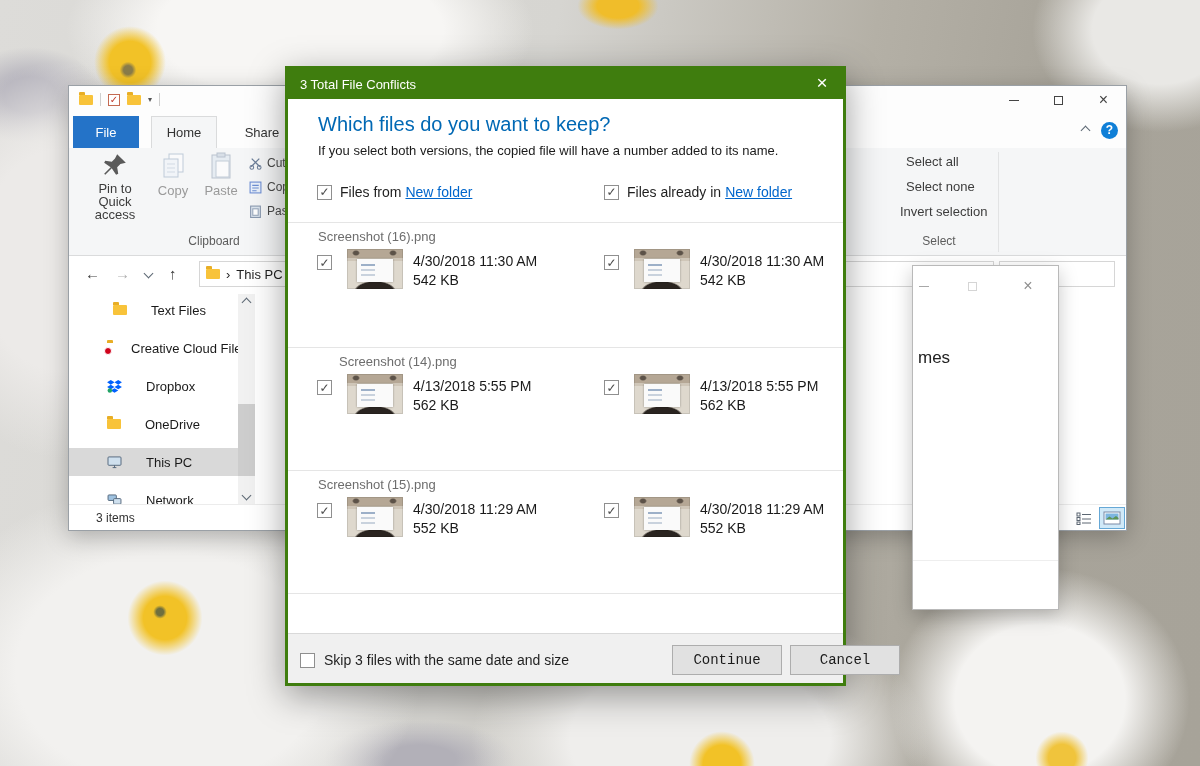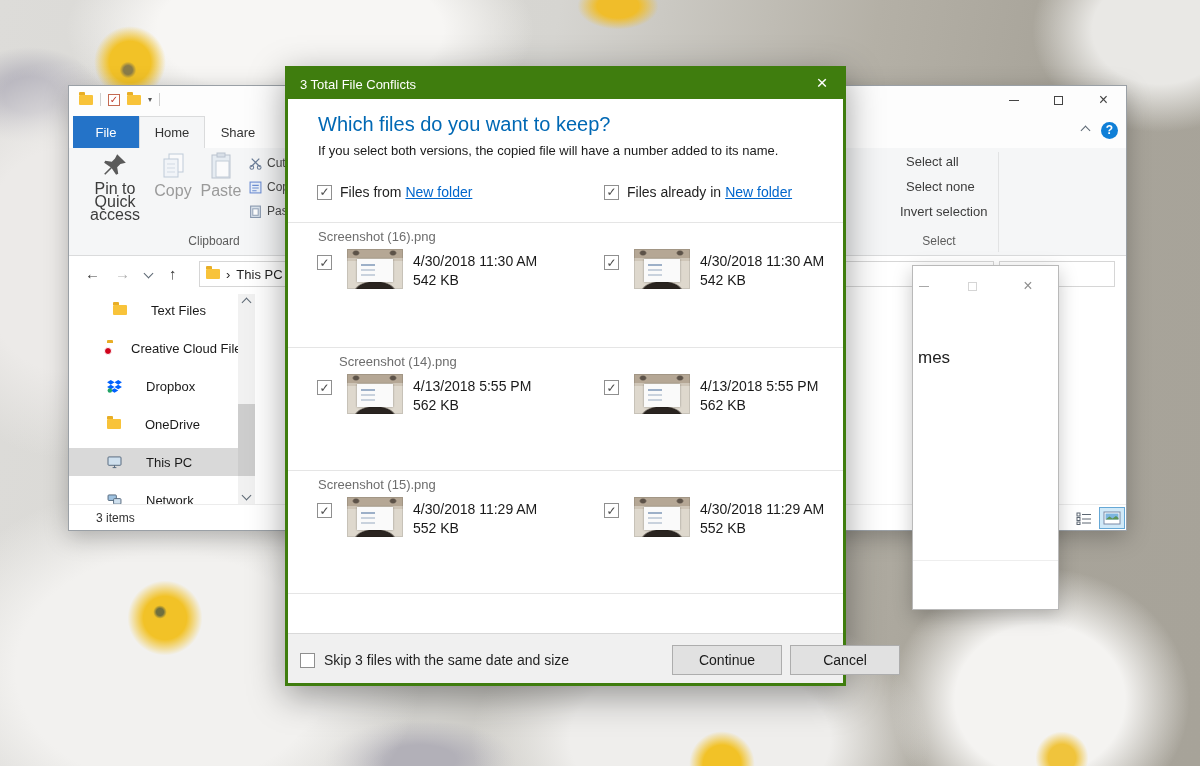--- a/index.html
+++ b/index.html
@@ -39,34 +39,34 @@
     background:#e8ae26; border-radius:1px 1px 0 0; }
   .qat-check { width:12px; height:12px; border:1px solid #c46a52; background:#fff;
     font-size:10px; line-height:10px; color:#c0392b; text-align:center; }
   .dd { font-size:8px; color:#555; }
   .win-controls { right:0; top:0; display:flex; }
   .wc { width:45px; height:28px; display:flex; align-items:center; justify-content:center; }
   .wc-min { width:10px; height:1px; background:#444; }
   .wc-max { width:9px; height:9px; border:1px solid #444; }
   .wc-close { font-size:16px; color:#444; line-height:1; }
 
-  .tabrow { left:0; top:30px; right:0; height:32px; background:#fdfdfd; display:flex; }
+  .tabrow { left:0; top:30px; right:0; height:32px; background:#fdfdfd; display:flex;gap:12px; }
   .tab { width:66px; height:32px; display:flex; align-items:center; justify-content:center;
     font-size:13px; color:#333; }
   .tab-file { background:#2473c8; color:#fff; margin-left:4px; }
   .tab-sel { background:#f5f6f7; border:1px solid #dadbdc; border-bottom:none; }
   .ribbon-top-icons { right:8px; top:36px; display:flex; align-items:center; gap:12px; }
   .chev { width:7px; height:7px; border-right:1.6px solid #5c6773; border-bottom:1.6px solid #5c6773; display:inline-block; }
   .chev-up { transform:rotate(-135deg); }
   .chev-down { transform:rotate(45deg); }
   .help { width:17px; height:17px; border-radius:50%; background:#0f7fd7; color:#fff;
     font-size:12px; font-weight:bold; text-align:center; line-height:17px; }
 
   .ribbon { left:0; top:62px; right:0; height:108px; background:#f5f6f7; border-bottom:1px solid #dadbdc; }
-  .rbtn { position:absolute; text-align:center; font-size:16px; color:#3c3c3c; }
+  .rbtn { position:absolute; text-align:center; font-size:13px; color:#3c3c3c; }
   .rbtn .lbl { margin-top:4px; line-height:13px; }
   .rbtn-dis { color:#9a9a9a; }
   .rsmall { position:absolute; font-size:12px; color:#4a4a4a; display:flex; align-items:center; gap:5px; white-space:nowrap; }
   .rgroup-lbl { position:absolute; font-size:12px; color:#5c5c5c; text-align:center; }
   .rsel { position:absolute; font-size:13px; color:#3c3c3c; white-space:nowrap; }
   .rib-divider { position:absolute; width:1px; background:#e2e3e4; }
 
   .navrow { left:0; top:170px; right:0; height:36px; background:#fff; display:flex; align-items:center; }
   .navico { position:absolute; font-size:15px; color:#3b3b3b; line-height:1; }
   .navico.dis { color:#b0b0b0; }
@@ -128,21 +128,21 @@
     background:#fafafa; box-shadow:0 0 2px rgba(0,0,0,.35); }
   .thumb::after { content:""; position:absolute; left:14px; top:15px; width:14px; height:2px;
     background:#9db0c8; box-shadow:0 5px 0 #c9d2dd, 0 10px 0 #c9d2dd; }
   .fmeta { position:absolute; font-size:14px; color:#1a1a1a; line-height:19px; white-space:nowrap; }
   .fmeta span { display:block; }
   .d-footer { left:0; right:0; bottom:0; height:50px; background:#f0f0f0; border-top:1px solid #d9d9d9; }
   .skip { position:absolute; left:12px; top:18px; display:flex; align-items:center; gap:9px;
     font-size:14px; color:#1f1f1f; }
   .dbtn { position:absolute; top:11px; width:110px; height:30px; background:#e1e1e1;
     border:1px solid #adadad; font-size:14px; color:#1a1a1a; display:flex; align-items:center;
-    justify-content:center; font-family:Liberation Sans, sans-serif; }
+    justify-content:center; font-family:Liberation Mono, monospace; }
 
   svg { display:block; }
 </style>
 </head>
 <body>
 
 <div class="wallpaper"></div>
 
 <div class="abs explorer">
 

